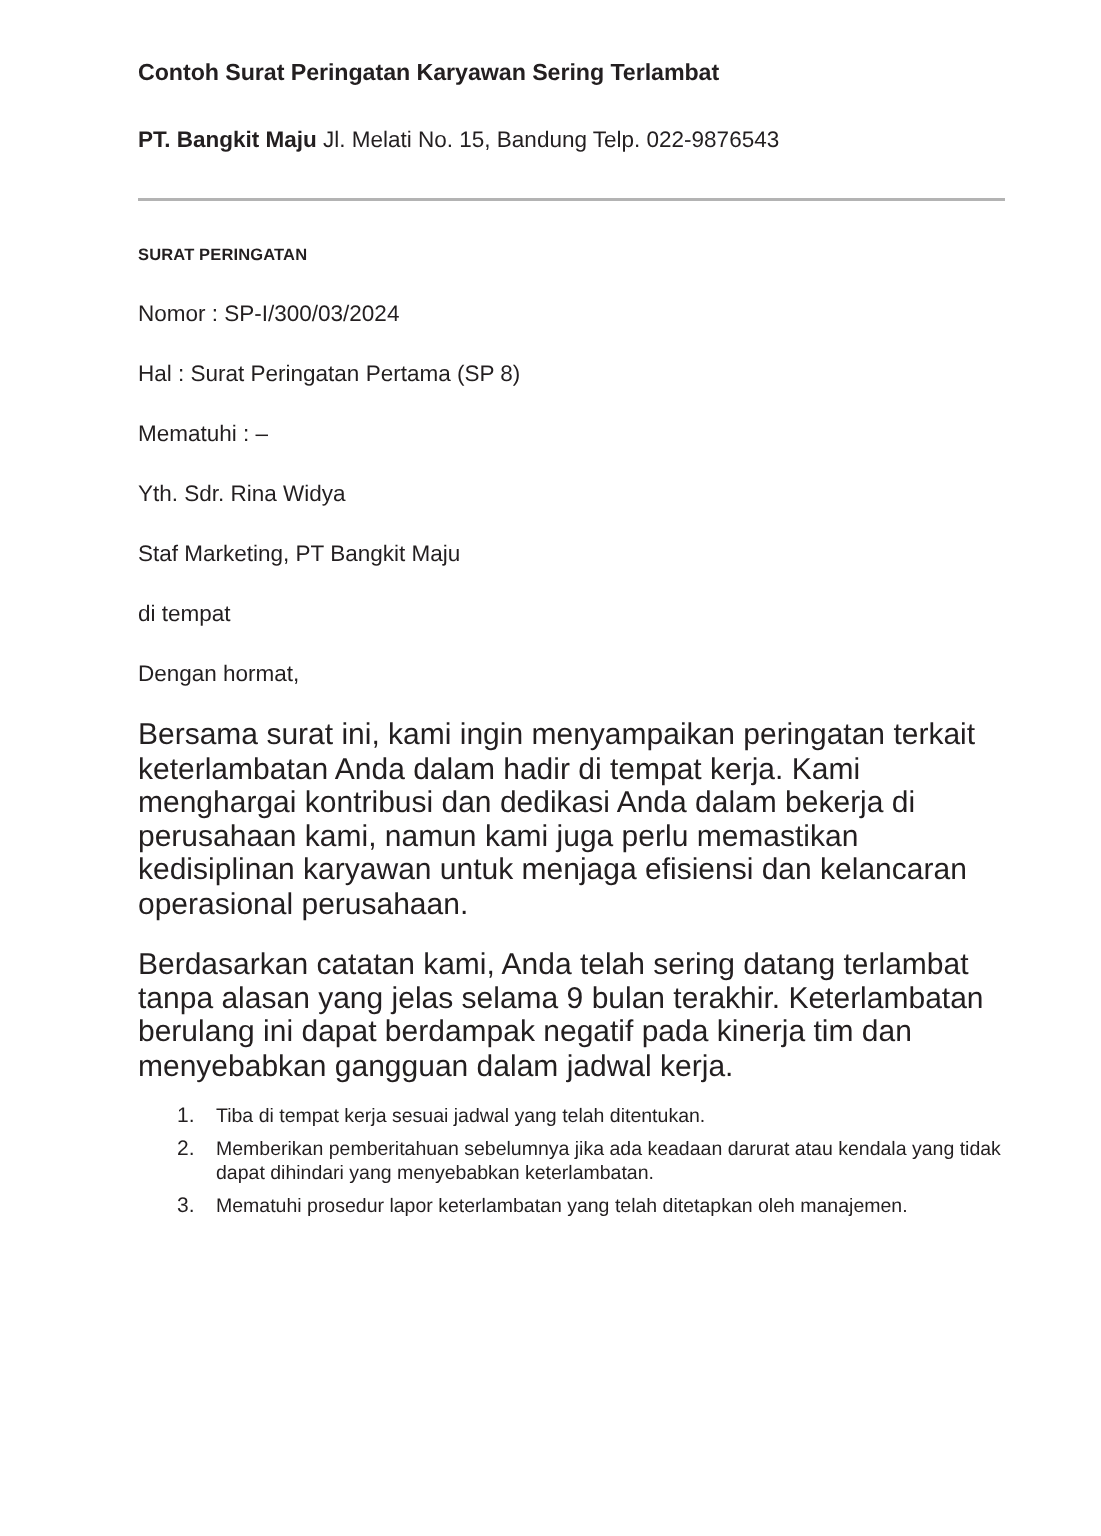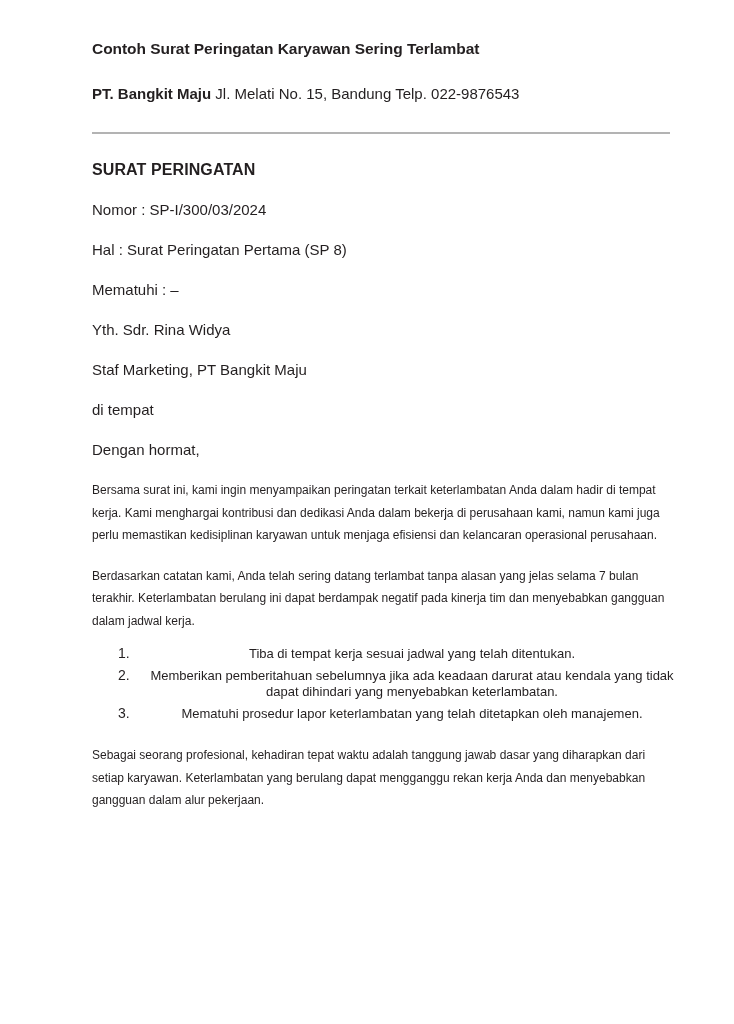--- a/index.html
+++ b/index.html
@@ -42,33 +42,33 @@
     margin-top: 40px;
   }
   .divider {
     margin: 27px 0 0 0;
     width: 578px;
     height: 2px;
     background: #b3b3b3;
     border: 0;
   }
   .section-heading {
-    font-size: 16px;
+    font-size: 11px;
     font-weight: bold;
     line-height: 22px;
     margin: 25px 0 0 0;
     letter-spacing: 0.1px;
   }
   .meta-line {
     font-size: 15px;
     line-height: 22px;
     margin: 18px 0 0 0;
   }
   .body-par {
-    font-size: 12px;
+    font-size: 20px;
     line-height: 22.5px;
     margin: 18px 0 0 0;
     max-width: 592px;
   }
   .body-par.wide {
     max-width: 600px;
   }
   .policy-list {
     margin: 14px 0 0 0;
     padding: 0 0 0 26px;
@@ -76,21 +76,20 @@
     counter-reset: policy;
     max-width: 570px;
   }
   .policy-list li {
     position: relative;
     counter-increment: policy;
     font-size: 13px;
     line-height: 16.5px;
     padding-left: 26px;
     margin: 0 0 5px 0;
-    text-align: center;
   }
   .policy-list li:last-child {
     margin-bottom: 0;
   }
   .policy-list li::before {
     content: counter(policy) ".";
     position: absolute;
     left: 0;
     top: -1px;
     font-size: 14px;
@@ -125,25 +124,24 @@
   <p class="meta-line">Yth. Sdr. Rina Widya</p>
 
   <p class="meta-line">Staf Marketing, PT Bangkit Maju</p>
 
   <p class="meta-line">di tempat</p>
 
   <p class="meta-line">Dengan hormat,</p>
 
   <p class="body-par">Bersama surat ini, kami ingin menyampaikan peringatan terkait keterlambatan Anda dalam hadir di tempat kerja. Kami menghargai kontribusi dan dedikasi Anda dalam bekerja di perusahaan kami, namun kami juga perlu memastikan kedisiplinan karyawan untuk menjaga efisiensi dan kelancaran operasional perusahaan.</p>
 
-  <p class="body-par wide">Berdasarkan catatan kami, Anda telah sering datang terlambat tanpa alasan yang jelas selama 7 bulan terakhir. Keterlambatan berulang ini dapat berdampak negatif pada kinerja tim dan menyebabkan gangguan dalam jadwal kerja.</p>
+  <p class="body-par wide">Berdasarkan catatan kami, Anda telah sering datang terlambat tanpa alasan yang jelas selama 9 bulan terakhir. Keterlambatan berulang ini dapat berdampak negatif pada kinerja tim dan menyebabkan gangguan dalam jadwal kerja.</p>
 
 
   <ol class="policy-list">
     <li>Tiba di tempat kerja sesuai jadwal yang telah ditentukan.</li>
     <li>Memberikan pemberitahuan sebelumnya jika ada keadaan darurat atau kendala yang tidak dapat dihindari yang menyebabkan keterlambatan.</li>
     <li>Mematuhi prosedur lapor keterlambatan yang telah ditetapkan oleh manajemen.</li>
   </ol>
 
-  <p class="body-par wide gap-after-list">Sebagai seorang profesional, kehadiran tepat waktu adalah tanggung jawab dasar yang diharapkan dari setiap karyawan. Keterlambatan yang berulang dapat mengganggu rekan kerja Anda dan menyebabkan gangguan dalam alur pekerjaan.</p>
 
 
 </div>
 
 </body></html>

